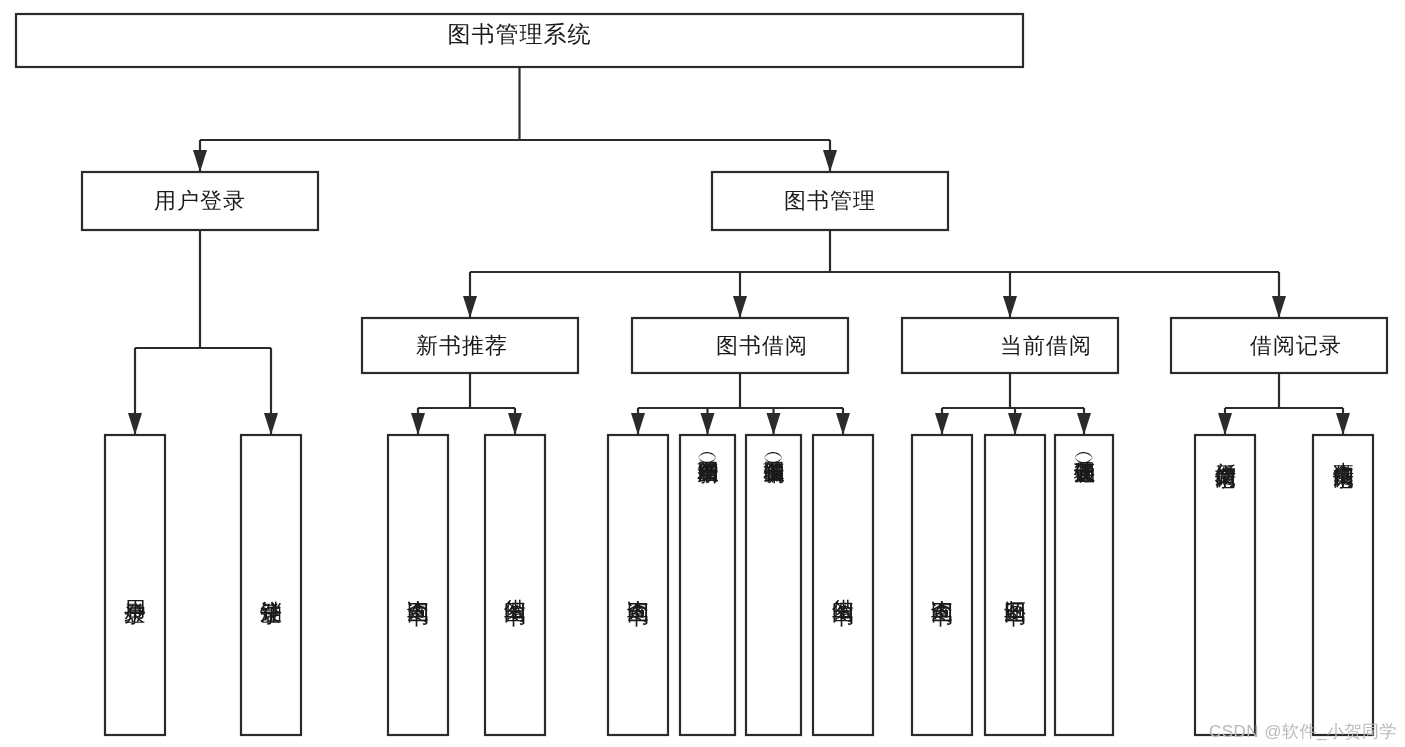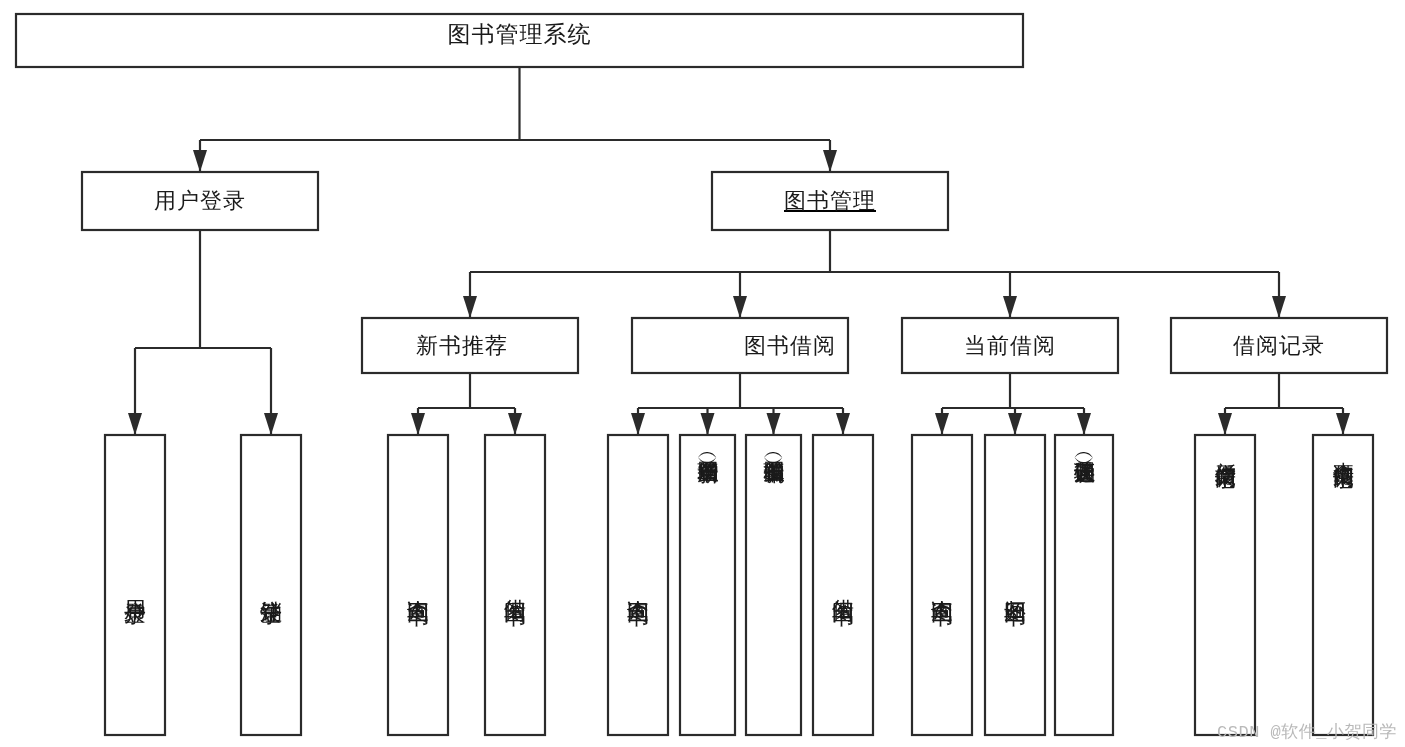--- a/index.html
+++ b/index.html
@@ -71,21 +71,21 @@
     letter-spacing: 1px;
     white-space: nowrap;
   }
   .htext.root {
     font-size: 23px;
   }
   #watermark {
     position: absolute;
     right: 8px;
     bottom: 4px;
-    font-family: Liberation Mono, monospace;
+    font-family: Liberation Sans, sans-serif;
     font-size: 17px;
     color: #b9b9b9;
     white-space: nowrap;
     letter-spacing: 0.5px;
   }
 </style>
 </head>
 <body>
 
 <div id="diagram-root">
@@ -170,33 +170,33 @@
       </g>
   </svg>
 
   <div id="labels-layer">
       <div class="htext-wrap" style="left: 16px; top: 14px; width: 1007px; height: 40px;">
         <span class="htext root">图书管理系统</span>
       </div>
       <div class="htext-wrap" style="left: 82px; top: 172px; width: 236px; height: 58px;">
         <span class="htext">用户登录</span>
       </div>
-      <div class="htext-wrap" style="left: 712px; top: 172px; width: 236px; height: 58px; text-decoration: underline;">
+      <div class="htext-wrap" style="left: 712px; top: 172px; width: 236px; height: 58px;">
         <span class="htext">图书管理</span>
       </div>
       <div class="htext-wrap" style="left: 362px; top: 318px; width: 200px; height: 55px;">
         <span class="htext">新书推荐</span>
       </div>
-      <div class="htext-wrap" style="left: 632px; top: 318px; width: 260px; height: 55px; padding-left: 28px;">
+      <div class="htext-wrap" style="left: 632px; top: 318px; width: 260px; height: 55px;">
         <span class="htext">图书借阅</span>
       </div>
-      <div class="htext-wrap" style="left: 902px; top: 318px; width: 216px; height: 55px;">
+      <div class="htext-wrap" style="left: 902px; top: 318px; width: 216px; height: 55px; padding-left: 36px;">
         <span class="htext">当前借阅</span>
       </div>
-      <div class="htext-wrap" style="left: 1171px; top: 318px; width: 216px; height: 55px;">
+      <div class="htext-wrap" style="left: 1171px; top: 318px; width: 216px; height: 55px; padding-left: 17px;">
         <span class="htext">借阅记录</span>
       </div>
       <div class="vtext-wrap" style="left: 105px; top: 435px; width: 60px; height: 300px; padding-top: 0px; align-items: center;">
         <span class="vtext">用户登录</span>
       </div>
       <div class="vtext-wrap" style="left: 241px; top: 435px; width: 60px; height: 300px; padding-top: 0px; align-items: center;">
         <span class="vtext">注销登录</span>
       </div>
       <div class="vtext-wrap" style="left: 388px; top: 435px; width: 60px; height: 300px; padding-top: 0px; align-items: center;">
         <span class="vtext">查询图书</span>

